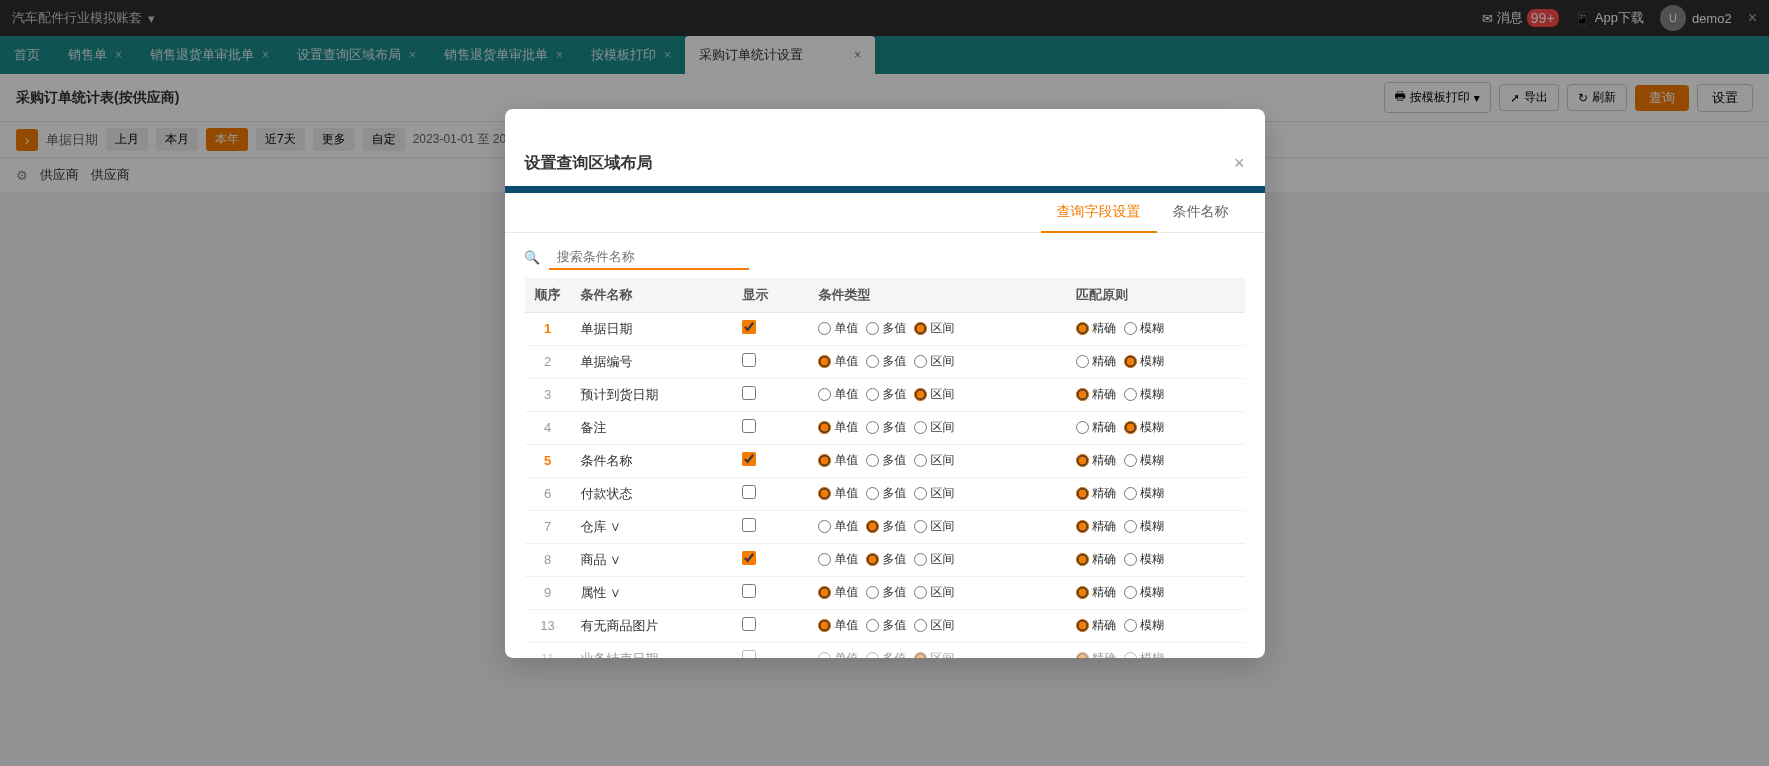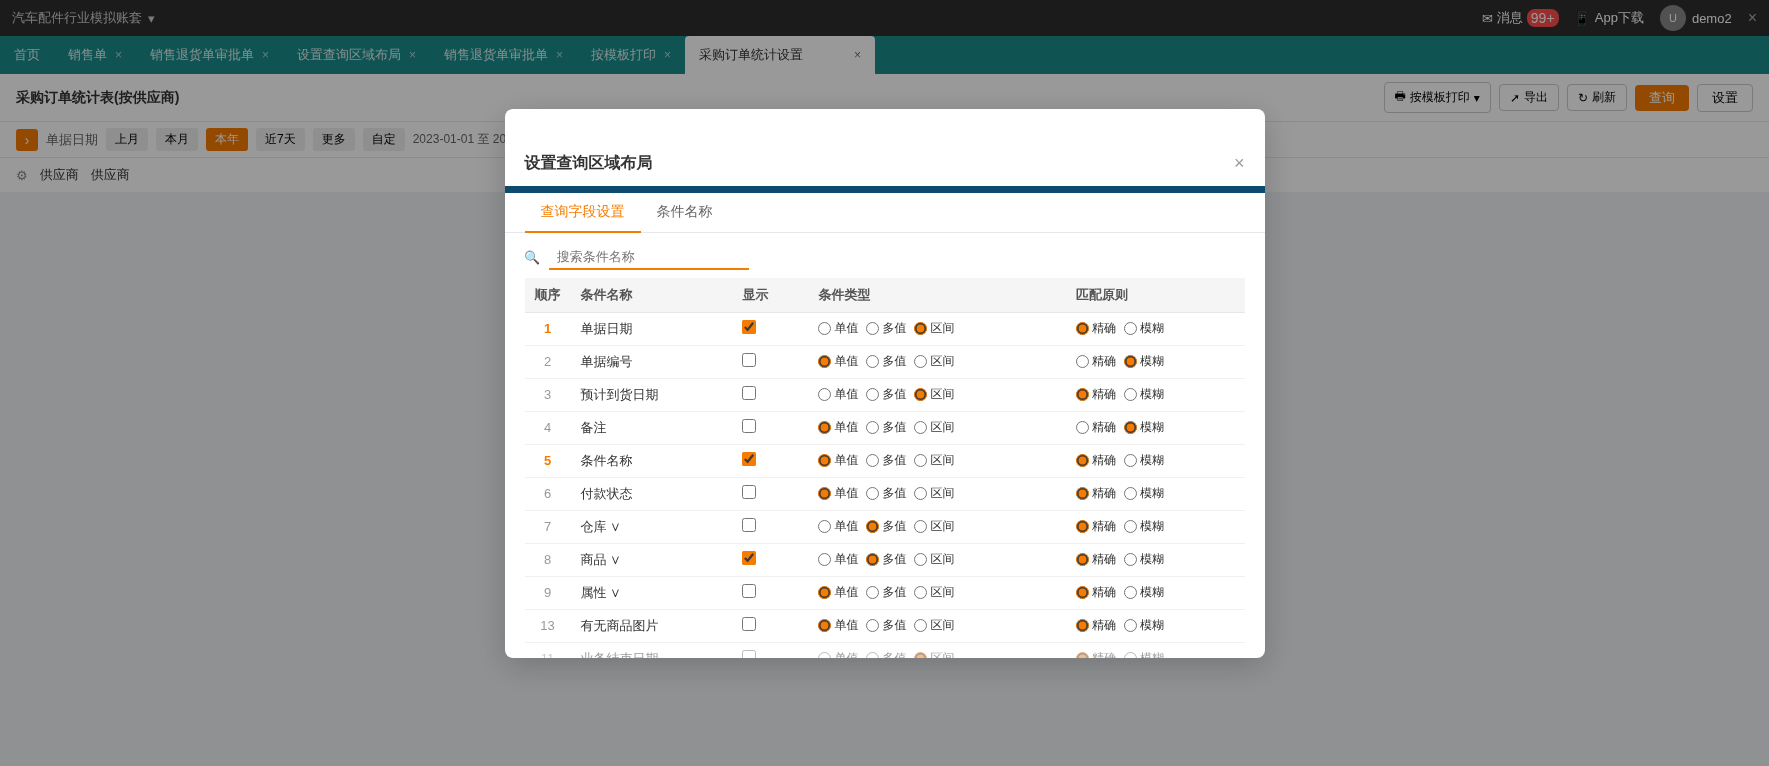--- a/index.html
+++ b/index.html
@@ -118,20 +118,21 @@
       justify-content: space-between;
       margin-top: 28px;
     }
     .modal-title { font-size: 16px; font-weight: bold; color: #333; }
     .modal-close { cursor: pointer; color: #999; font-size: 18px; line-height: 1; }
     .modal-tabs {
       display: flex;
       padding: 0 20px;
       border-bottom: 1px solid #e8e8e8;
       gap: 0;
+      justify-content: flex-end;
     }
     .modal-tab {
       padding: 10px 16px;
       cursor: pointer;
       font-size: 14px;
       color: #666;
       border-bottom: 2px solid transparent;
       margin-bottom: -1px;
     }
     .modal-tab.active {

